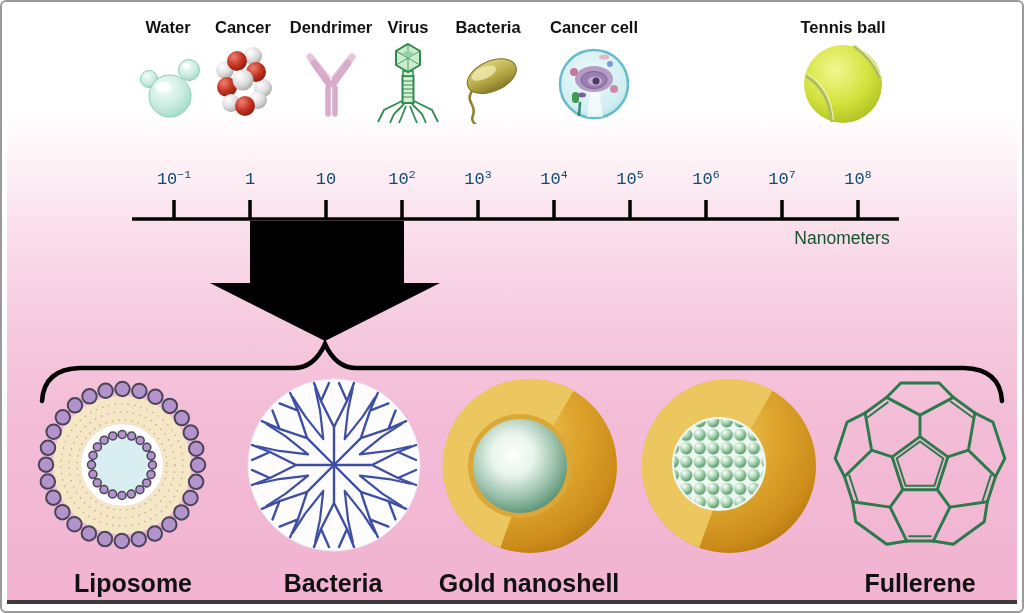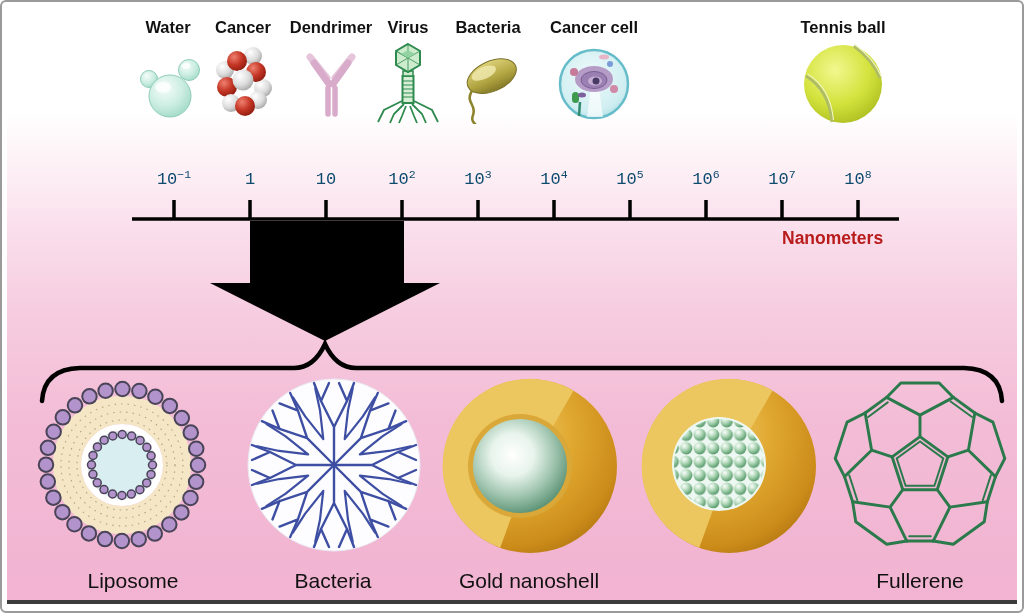--- a/index.html
+++ b/index.html
@@ -8,24 +8,24 @@
   #art{position:absolute;left:5px;right:5px;top:2px;height:600px;
        background:linear-gradient(180deg,#ffffff 0%,#ffffff 18%,#fdf1f6 27%,#fadeeb 38%,
                   #f6cce0 52%,#f3bcd6 70%,#f1b3d1 100%);
        border-bottom:4px solid #3c3c3c;box-sizing:border-box;}
   .tobj{position:absolute;top:16px;width:100px;display:flex;flex-direction:column;align-items:center;}
   .tlabel{font-size:16.5px;font-weight:bold;color:#111;height:22px;white-space:nowrap;}
   .ticon{width:84px;height:84px;display:block;}
   #axis-overlay{position:absolute;left:0;top:0;width:1024px;height:613px;pointer-events:none;}
   .tick-label{position:absolute;top:166px;transform:translateX(-50%);font-size:17px;color:#0c4a6e;white-space:nowrap;font-family:Liberation Mono, monospace;}
   .tick-label sup{font-size:11.5px;vertical-align:6px;letter-spacing:0;}
-  #unit-label{position:absolute;top:226px;left:780px;width:120px;text-align:left;
-              font-size:17.5px;font-weight:bold;color:#b91c1c;}
+  #unit-label{position:absolute;top:226px;left:780px;width:120px;text-align:center;
+              font-size:17.5px;font-weight:normal;color:#14532d;}
   .np-icon{position:absolute;}
-  .np-label{position:absolute;top:567px;transform:translateX(-50%);font-size:21px;font-weight:normal;color:#111;white-space:nowrap;}
+  .np-label{position:absolute;top:567px;transform:translateX(-50%);font-size:25px;font-weight:bold;color:#111;white-space:nowrap;}
 </style>
 </head>
 <body>
 
 <div id="canvas">
   <div id="art"></div>
 
   <div class="tobj" style="left:116px">
     <div class="tlabel">Water</div>
     <svg class="ticon" viewBox="0 0 84 84">

